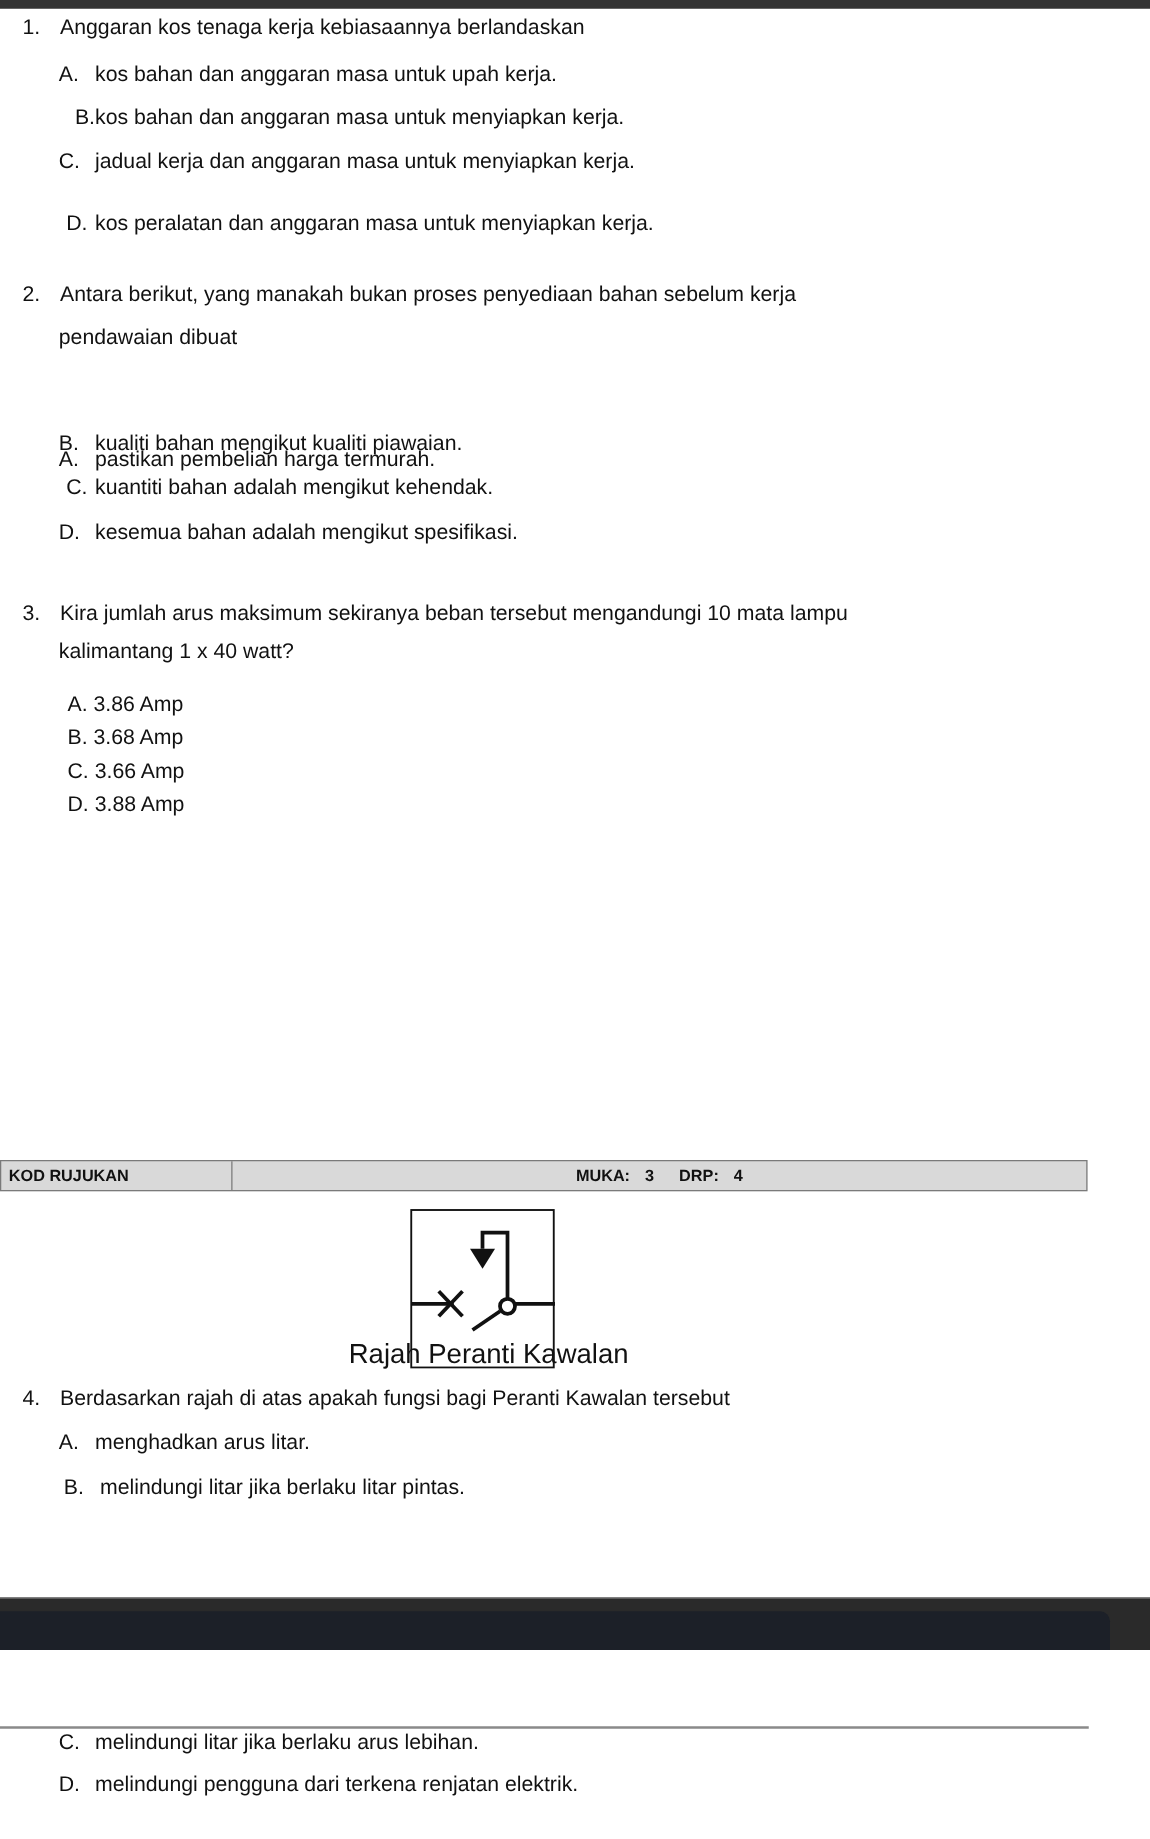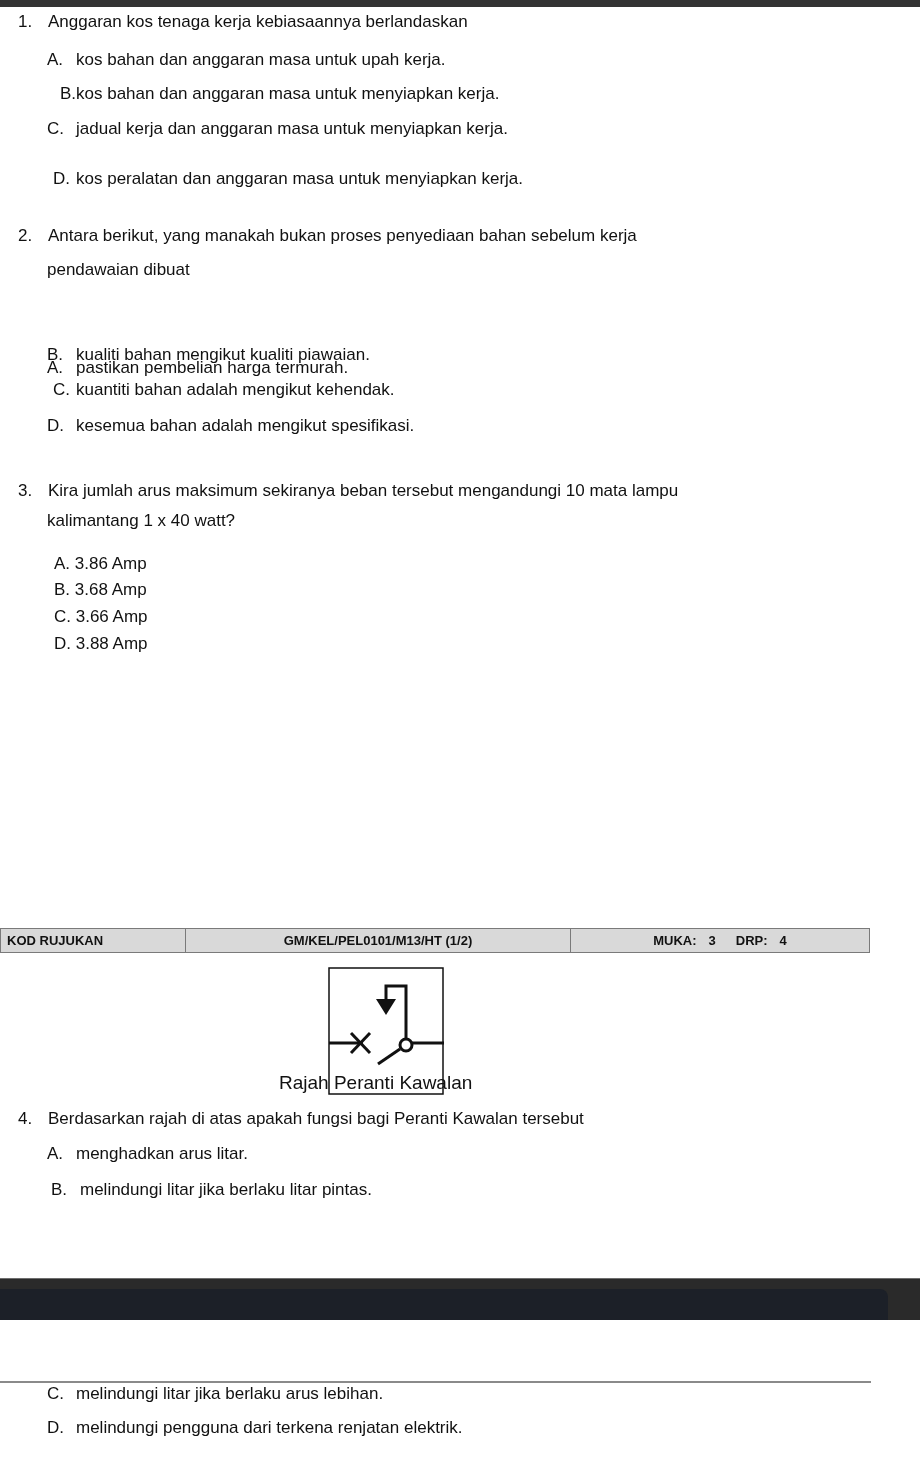--- a/index.html
+++ b/index.html
@@ -20,21 +20,21 @@
     display: flex; font-weight: bold; font-size: 13px;
   }
   .ref-cell { display: flex; align-items: center; box-sizing: border-box; height: 100%; }
   .ref-cell + .ref-cell { border-left: 1.5px solid #7a7a7a; }
   .c1 { width: 184px; padding-left: 6px; }
   .c2 { width: 385px; justify-content: center; }
   .c3 { flex: 1; justify-content: center; }
   .c3 span { margin: 0 6px; }
 
   .diagram { position: absolute; left: 328px; top: 967px; width: 116px; height: 128px; }
-  .caption { position: absolute; left: 279px; top: 1073px; line-height: 20px; font-size: 19px; }
+  .caption { position: absolute; left: 279px; top: 1073px; line-height: 20px; font-size: 22px; }
 
   .dark-band { position: absolute; left: 0; top: 1278px; width: 920px; height: 42px; background: #2a2a2a; border-top: 1px solid #6d6d6d; box-sizing: border-box; }
   .dark-panel { position: absolute; left: 0; top: 1289px; width: 888px; height: 31px; background: #1c2028; border-top-right-radius: 8px; }
 
   .sep-line { position: absolute; left: 0; top: 1381px; width: 871px; height: 2px; background: #8a8a8a; }
 </style>
 </head>
 <body>
 
 <div class="topbar"></div>
@@ -76,21 +76,20 @@
   <span class="num">3.</span><span>Kira jumlah arus maksimum sekiranya beban tersebut mengandungi 10 mata lampu</span>
 </div>
 <div class="t" style="left:47px; top:511px;">kalimantang 1 x 40 watt?</div>
 <div class="t" style="left:54px; top:554px;">A. 3.86 Amp</div>
 <div class="t" style="left:54px; top:580px;">B.  3.68 Amp</div>
 <div class="t" style="left:54px; top:607px;">C. 3.66 Amp</div>
 <div class="t" style="left:54px; top:634px;">D. 3.88 Amp</div>
 
 <div class="ref-table">
   <div class="ref-cell c1">KOD RUJUKAN</div>
-  <div class="ref-cell c2">GM/KEL/PEL0101/M13/HT (1/2)</div>
   <div class="ref-cell c3">
     <span>MUKA:</span>
     <span>3</span>
     <span style="margin-left:14px">DRP:</span>
     <span>4</span>
   </div>
 </div>
 
 <svg class="diagram" viewBox="0 0 116 128">
   <rect x="1" y="1" width="114" height="126" fill="none" stroke="#111" stroke-width="1.5"></rect>

